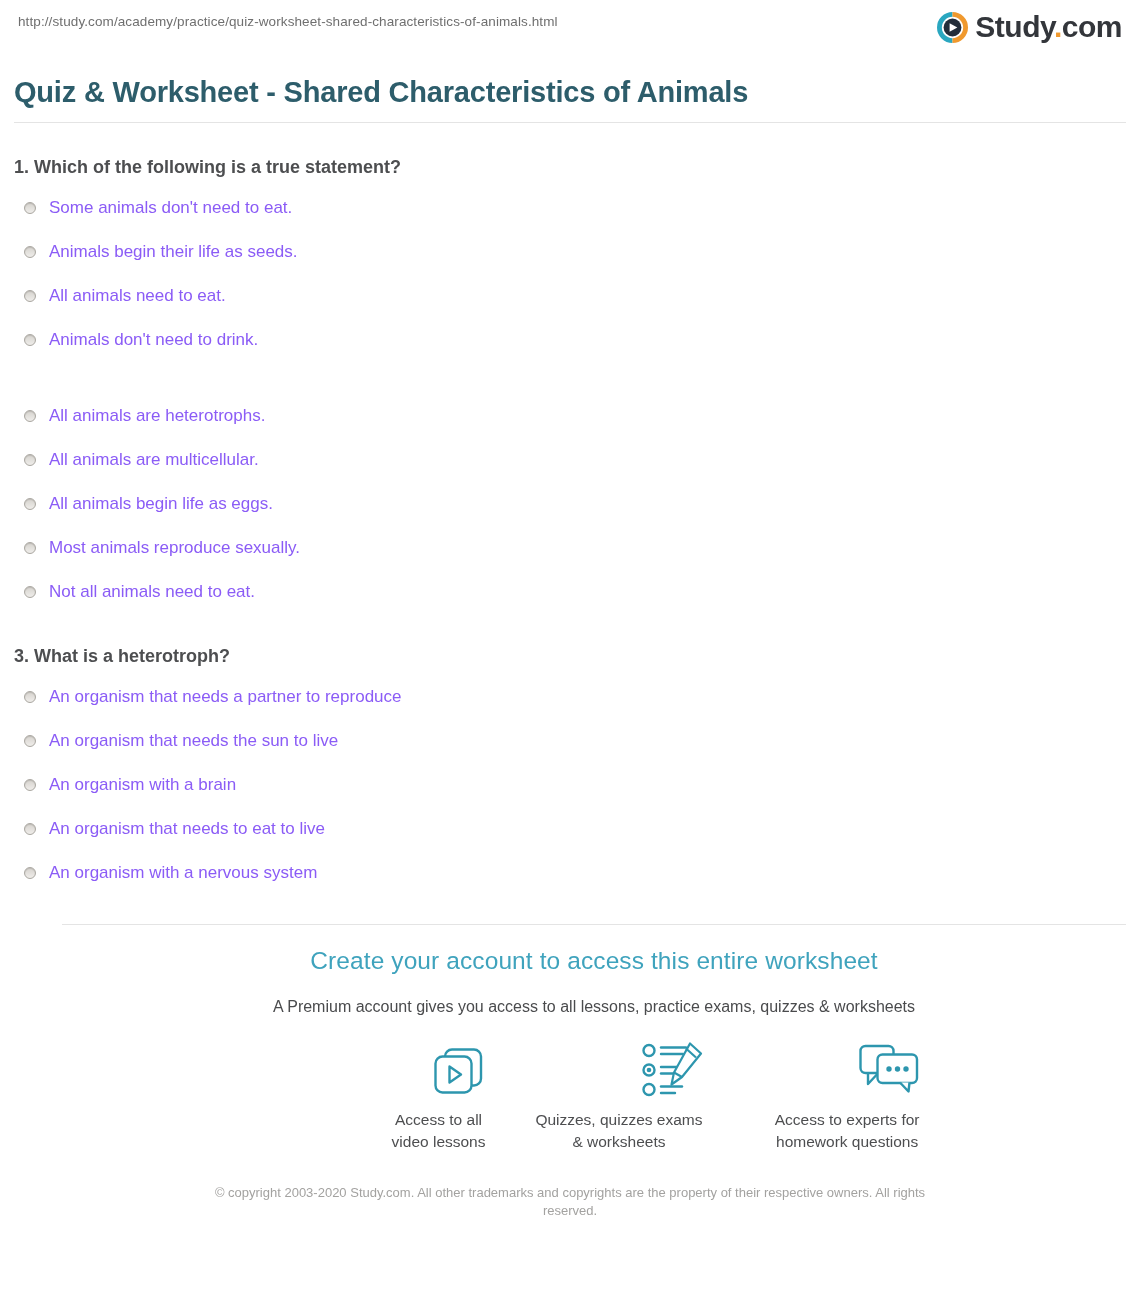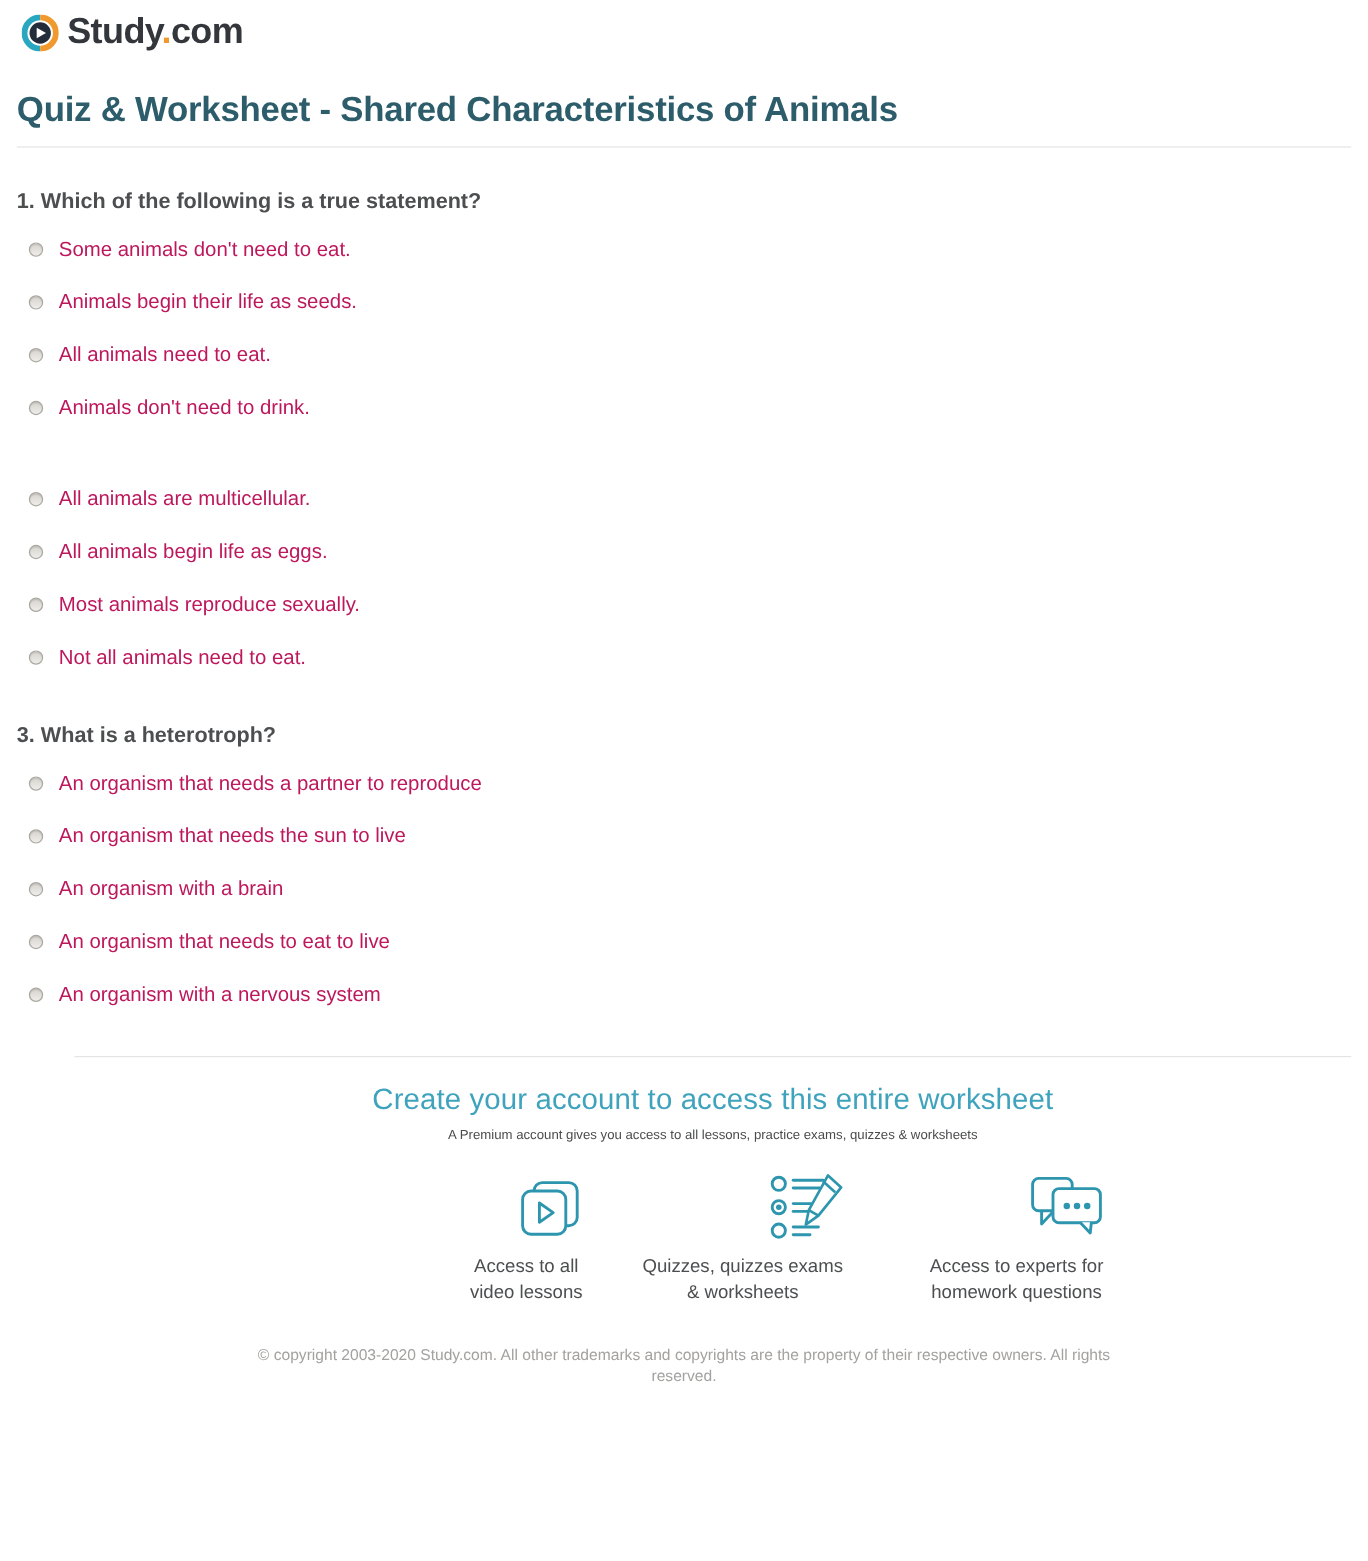--- a/index.html
+++ b/index.html
@@ -29,42 +29,43 @@
   .question:first-child { margin-top: 34px; }
   .q-heading { margin: 0; font-size: 18px; font-weight: 700; color: #4d4e50; }
   .options { margin-top: 8px; }
   .option { height: 44px; display: flex; align-items: center; padding-left: 10px; cursor: pointer; }
   .radio {
     width: 12px; height: 12px; border-radius: 50%;
     border: 1px solid #aaa7a1; flex: 0 0 12px;
     background: linear-gradient(180deg, #d6d3ce 0%, #efedea 100%);
     box-shadow: inset 0 1px 1px rgba(0,0,0,0.12);
   }
-  .option-label { margin-left: 13px; font-size: 17px; color: #be185d; }
+  .option-label { margin-left: 13px; font-size: 17px; color: #8b5cf6; }
 
   
   .cta { text-align: center; padding-left: 48px; }
   .cta .rule2 { border: none; border-top: 1px solid #e4e4e4; margin: 29px 14px 0 14px; }
   .cta-title { margin: 22px 0 0 0; font-size: 24.5px; font-weight: 400; color: #3fa3bd; letter-spacing: 0.1px; }
-  .cta-subtitle { margin: 9px 0 0 0; font-size: 11px; color: #4a4b4d; }
+  .cta-subtitle { margin: 23px 0 0 0; font-size: 16px; color: #4a4b4d; }
   .features { display: flex; justify-content: center; align-items: flex-end; margin-top: 24px; }
   .feature { width: 217px; display: flex; flex-direction: column; align-items: flex-end; }
   .feature-icon { height: 58px; display: flex; align-items: flex-end; justify-content: center; }
   .feature-label { margin-top: 11px; font-size: 15.5px; color: #4d4e50; line-height: 1.42; }
 
   
   .footer {
     margin: 31px auto 0 auto; max-width: 724px;
     font-size: 13px; color: #a3a2a0; text-align: center; line-height: 1.35;
   }
 </style>
 </head>
 <body>
 
 <div class="header">
+  <div class="page-url">http://study.com/academy/practice/quiz-worksheet-shared-characteristics-of-animals.html</div>
   <div class="logo">
     <span style="display:flex;">
       <svg width="31" height="31" viewBox="0 0 32 32">
         <path d="M16 2.5 A13.5 13.5 0 0 0 16 29.5" fill="none" stroke="#2aa7c0" stroke-width="5"></path>
         <path d="M16 2.5 A13.5 13.5 0 0 1 16 29.5" fill="none" stroke="#f0992e" stroke-width="5"></path>
         <circle cx="16" cy="16" r="9.2" fill="#232d3a"></circle>
         <path d="M13 11.5 L21 16 L13 20.5 Z" fill="#ffffff"></path>
       </svg>
     </span>
     <span class="logo-text"><span>Study</span><span class="logo-dot">.</span><span>com</span></span>
@@ -93,20 +94,24 @@
         </div>
       <div class="option">
           <span class="radio"></span>
           <span class="option-label">Animals don't need to drink.</span>
         </div>
     </div>
   </div>
 
   <div class="question">
     <div class="options">
+      <div class="option">
+          <span class="radio"></span>
+          <span class="option-label">All animals are heterotrophs.</span>
+        </div>
       <div class="option">
           <span class="radio"></span>
           <span class="option-label">All animals are multicellular.</span>
         </div>
       <div class="option">
           <span class="radio"></span>
           <span class="option-label">All animals begin life as eggs.</span>
         </div>
       <div class="option">
           <span class="radio"></span>

